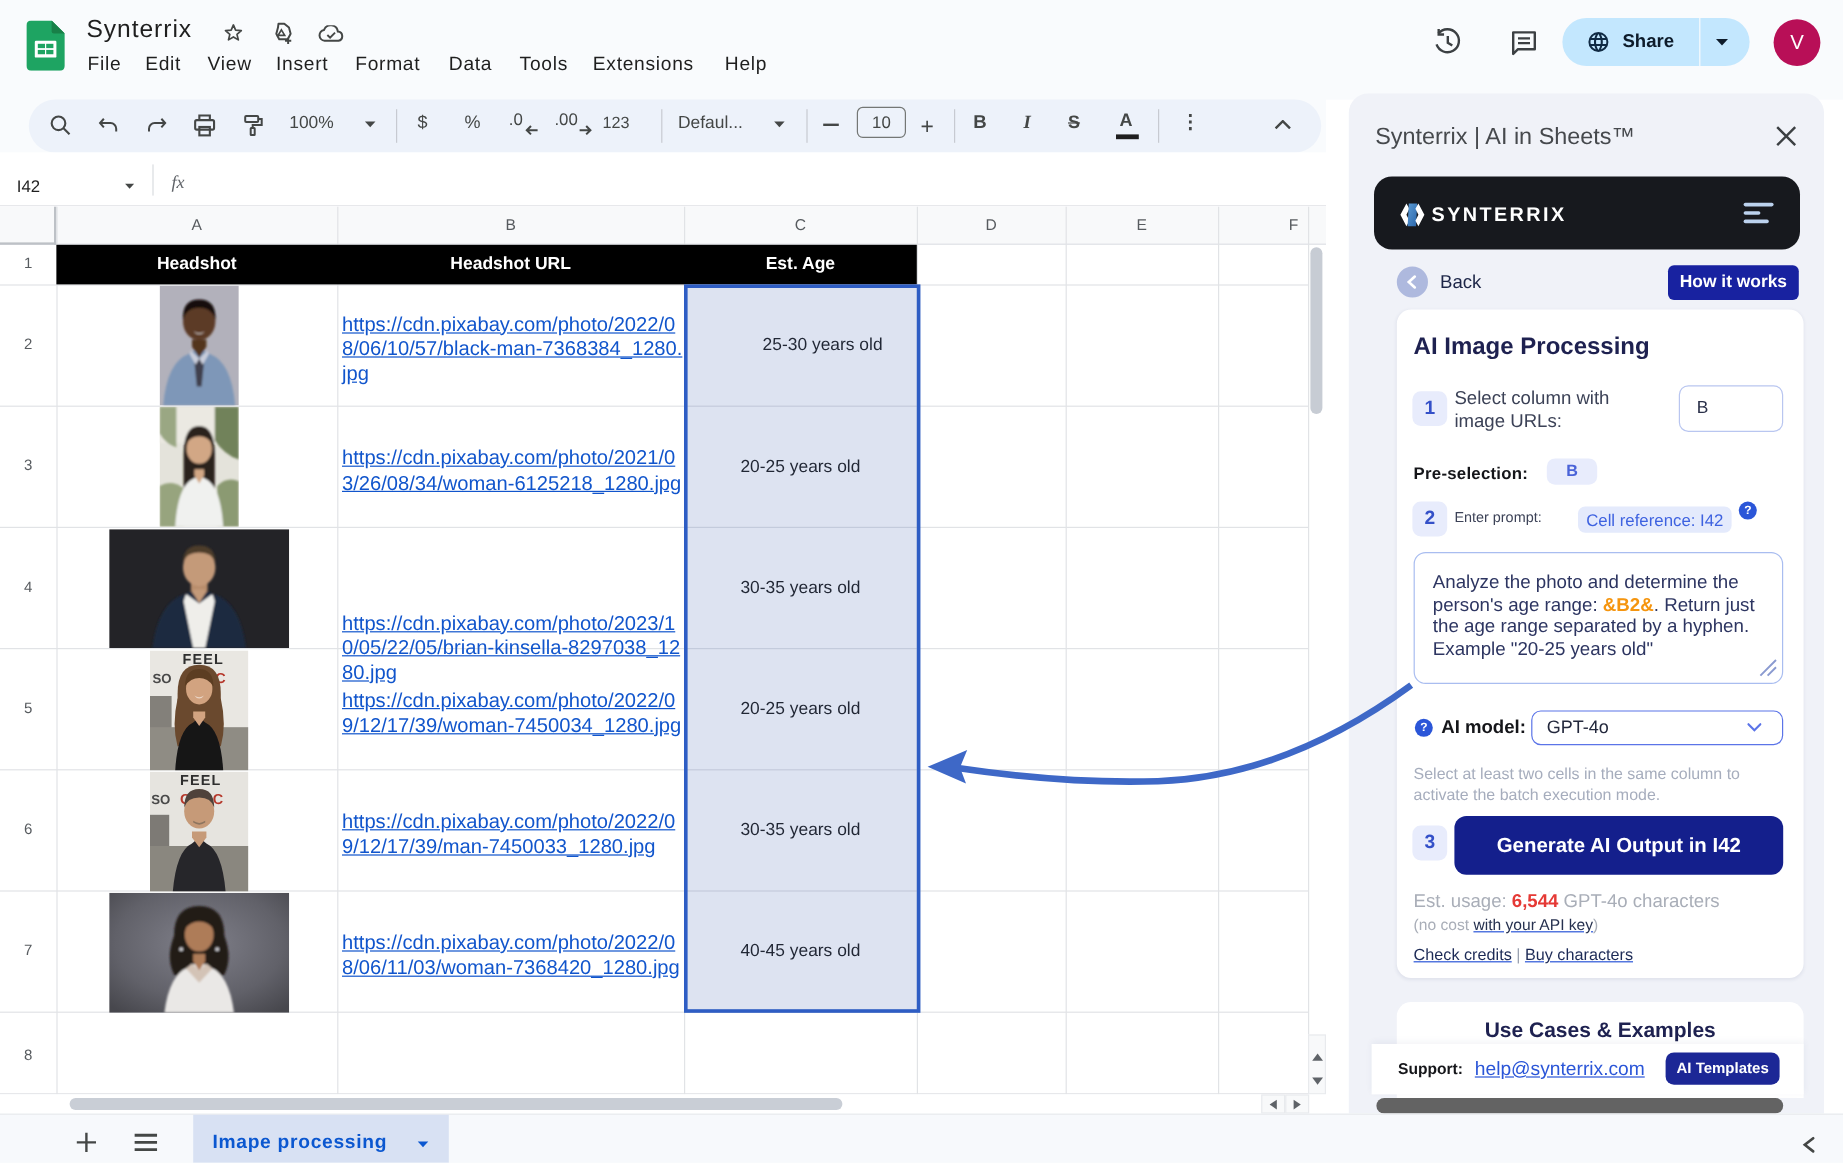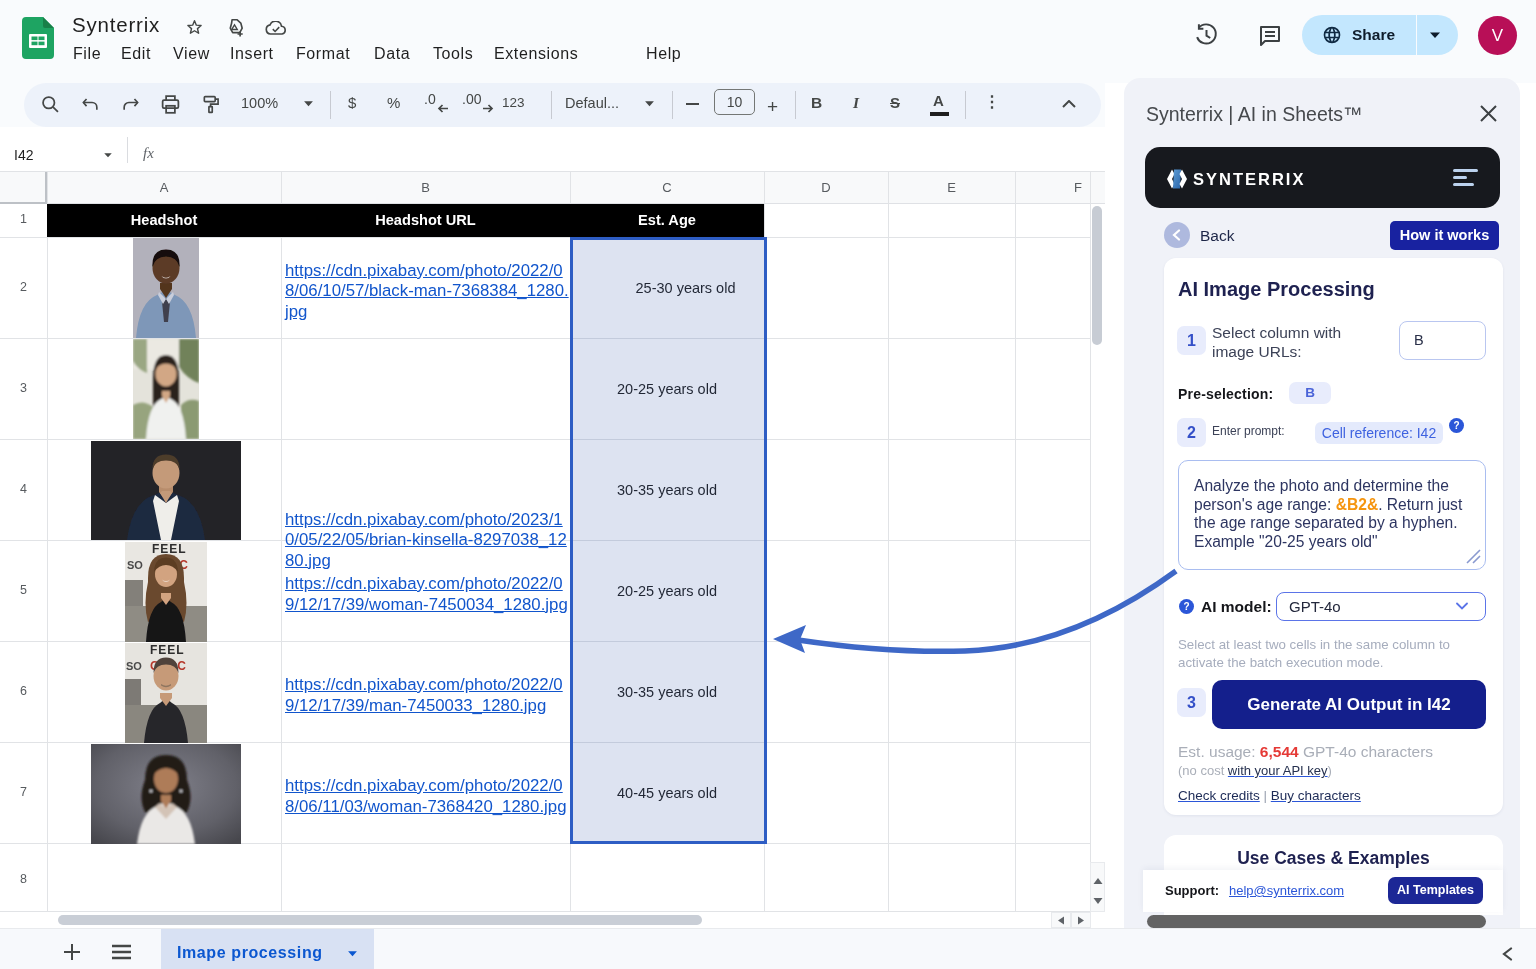--- a/index.html
+++ b/index.html
@@ -42,21 +42,21 @@
 </svg>
 
 <div class="abs" style="left:73px;top:45px;font-size:16px;letter-spacing:0.6px;color:#1f1f1f;">File</div>
 <div class="abs" style="left:121px;top:45px;font-size:16px;letter-spacing:0.6px;color:#1f1f1f;">Edit</div>
 <div class="abs" style="left:173px;top:45px;font-size:16px;letter-spacing:0.6px;color:#1f1f1f;">View</div>
 <div class="abs" style="left:230px;top:45px;font-size:16px;letter-spacing:0.6px;color:#1f1f1f;">Insert</div>
 <div class="abs" style="left:296px;top:45px;font-size:16px;letter-spacing:0.6px;color:#1f1f1f;">Format</div>
 <div class="abs" style="left:374px;top:45px;font-size:16px;letter-spacing:0.6px;color:#1f1f1f;">Data</div>
 <div class="abs" style="left:433px;top:45px;font-size:16px;letter-spacing:0.6px;color:#1f1f1f;">Tools</div>
 <div class="abs" style="left:494px;top:45px;font-size:16px;letter-spacing:0.6px;color:#1f1f1f;">Extensions</div>
-<div class="abs" style="left:604px;top:45px;font-size:16px;letter-spacing:0.6px;color:#1f1f1f;margin-left:42px;">Help</div>
+<div class="abs" style="left:604px;top:45px;font-size:16px;letter-spacing:0.6px;color:#1f1f1f;">Help</div>
 
 <svg class="abs" style="left:1194px;top:23px;" width="25" height="25" viewBox="0 0 24 24" fill="none" stroke="#3c4043" stroke-width="1.9">
   <path d="M4.5 4.8 A9.2 9.2 0 1 1 3 13.5"></path>
   <path d="M4.7 1.2 v4.3 h4.3" stroke-width="1.9"></path>
   <path d="M12 6.8 v5.4 l3.6 2.2" stroke-width="1.9"></path>
 </svg>
 <svg class="abs" style="left:1258px;top:24px;" width="24" height="24" viewBox="0 0 24 24" fill="none" stroke="#3c4043" stroke-width="2">
   <path d="M3 3 h18 v14 h-14 l-4 4 Z" stroke-linejoin="round"></path>
   <path d="M7 8 h10 M7 12 h10" stroke-width="1.8"></path>
 </svg>
@@ -179,20 +179,21 @@
   <div class="abs" style="left:0;top:512px;width:47px;text-align:center;font-size:12.5px;color:#575b5f;">6</div>
   <div class="abs" style="left:0;top:613px;width:47px;text-align:center;font-size:12.5px;color:#575b5f;">7</div>
   <div class="abs" style="left:0;top:700px;width:47px;text-align:center;font-size:12.5px;color:#575b5f;">8</div>
 
   <div class="abs" style="left:47px;top:32px;width:717px;height:33px;background:#000;"></div>
   <div class="abs" style="left:47px;top:40px;width:234px;text-align:center;font-size:14.6px;font-weight:bold;color:#fff;">Headshot</div>
   <div class="abs" style="left:281px;top:40px;width:289px;text-align:center;font-size:14.6px;font-weight:bold;color:#fff;">Headshot URL</div>
   <div class="abs" style="left:570px;top:40px;width:194px;text-align:center;font-size:14.6px;font-weight:bold;color:#fff;">Est. Age</div>
 
   <div class="abs" style="left:285px;top:88.75px;width:300px;font-size:16.8px;line-height:20.5px;color:#1155cc;text-decoration:underline;white-space:nowrap;">https://cdn.pixabay.com/photo/2022/0<br>8/06/10/57/black-man-7368384_1280.<br>jpg</div>
+  <div class="abs" style="left:285px;top:200.0px;width:300px;font-size:16.8px;line-height:20.5px;color:#1155cc;text-decoration:underline;white-space:nowrap;">https://cdn.pixabay.com/photo/2021/0<br>3/26/08/34/woman-6125218_1280.jpg</div>
   <div class="abs" style="left:285px;top:290.75px;width:300px;font-size:16.8px;line-height:20.5px;color:#1155cc;text-decoration:underline;white-space:nowrap;margin-top:47px;">https://cdn.pixabay.com/photo/2023/1<br>0/05/22/05/brian-kinsella-8297038_12<br>80.jpg</div>
   <div class="abs" style="left:285px;top:402.0px;width:300px;font-size:16.8px;line-height:20.5px;color:#1155cc;text-decoration:underline;white-space:nowrap;">https://cdn.pixabay.com/photo/2022/0<br>9/12/17/39/woman-7450034_1280.jpg</div>
   <div class="abs" style="left:285px;top:503.0px;width:300px;font-size:16.8px;line-height:20.5px;color:#1155cc;text-decoration:underline;white-space:nowrap;">https://cdn.pixabay.com/photo/2022/0<br>9/12/17/39/man-7450033_1280.jpg</div>
   <div class="abs" style="left:285px;top:604.0px;width:300px;font-size:16.8px;line-height:20.5px;color:#1155cc;text-decoration:underline;white-space:nowrap;">https://cdn.pixabay.com/photo/2022/0<br>8/06/11/03/woman-7368420_1280.jpg</div>
   <div class="abs" style="left:570px;top:107.5px;width:231px;text-align:center;font-size:14.5px;color:#1f1f1f;">25-30 years old</div>
   <div class="abs" style="left:570px;top:208.5px;width:194px;text-align:center;font-size:14.5px;color:#1f1f1f;">20-25 years old</div>
   <div class="abs" style="left:570px;top:309.5px;width:194px;text-align:center;font-size:14.5px;color:#1f1f1f;">30-35 years old</div>
   <div class="abs" style="left:570px;top:410.5px;width:194px;text-align:center;font-size:14.5px;color:#1f1f1f;">20-25 years old</div>
   <div class="abs" style="left:570px;top:511.5px;width:194px;text-align:center;font-size:14.5px;color:#1f1f1f;">30-35 years old</div>
   <div class="abs" style="left:570px;top:612.5px;width:194px;text-align:center;font-size:14.5px;color:#1f1f1f;">40-45 years old</div>
@@ -415,21 +416,21 @@
 
 <div class="abs" style="left:1178px;top:743px;font-size:15.5px;color:#a9aeb8;">Est. usage: <span style="color:#e53935;font-weight:bold;">6,544</span> GPT-4o characters</div>
 <div class="abs" style="left:1178px;top:763px;font-size:13px;color:#a9aeb8;">(no cost <span style="color:#26314f;text-decoration:underline;text-decoration-color:#2b56d8;">with your API key</span>)</div>
 <div class="abs" style="left:1178px;top:788px;font-size:13.5px;color:#1c2a56;"><span style="text-decoration:underline;text-decoration-color:#2b56d8;">Check credits</span><span style="color:#9aa1b0;"> | </span><span style="text-decoration:underline;text-decoration-color:#2b56d8;">Buy characters</span></div>
 
 <div class="abs" style="left:1164px;top:835px;width:339px;height:80px;background:#fff;border-radius:12px 12px 0 0;"></div>
 <div class="abs" style="left:1164px;top:848px;width:339px;text-align:center;font-size:17.5px;font-weight:bold;color:#1e2150;">Use Cases &amp; Examples</div>
 
 <div class="abs" style="left:1143px;top:870px;width:360px;height:42px;background:#fff;box-shadow:0 -2px 6px rgba(40,50,100,0.06);"></div>
 <div class="abs" style="left:1165px;top:883px;font-size:13px;font-weight:bold;color:#15161a;">Support:</div>
-<div class="abs" style="left:1229px;top:883px;font-size:13px;color:#2b56d8;text-decoration:underline;">help@synterrix.com</div>
+<div class="abs" style="left:1229px;top:883px;font-size:16px;color:#2b56d8;text-decoration:underline;">help@synterrix.com</div>
 <div class="abs" style="left:1388px;top:877px;width:95px;height:27px;background:#1c2796;border-radius:7px;color:#fff;font-size:12.5px;font-weight:bold;text-align:center;line-height:27px;">AI Templates</div>
 <div class="abs" style="left:1147px;top:915px;width:339px;height:13px;background:#636363;border-radius:7px;"></div>
 
 <div class="abs" style="left:0;top:928px;width:1536px;height:41px;background:#f7f9fc;border-top:1px solid #e8eaed;"></div>
 <svg class="abs" style="left:63px;top:943px;" width="18" height="18" viewBox="0 0 18 18" stroke="#444746" stroke-width="2" fill="none">
     <path d="M9 1 V17 M1 9 H17"></path>
   </svg>
 <svg class="abs" style="left:112px;top:944px;" width="19" height="16" viewBox="0 0 19 16" stroke="#444746" stroke-width="2.4" fill="none">
     <path d="M0 2 H19 M0 8 H19 M0 14 H19"></path>
   </svg>

